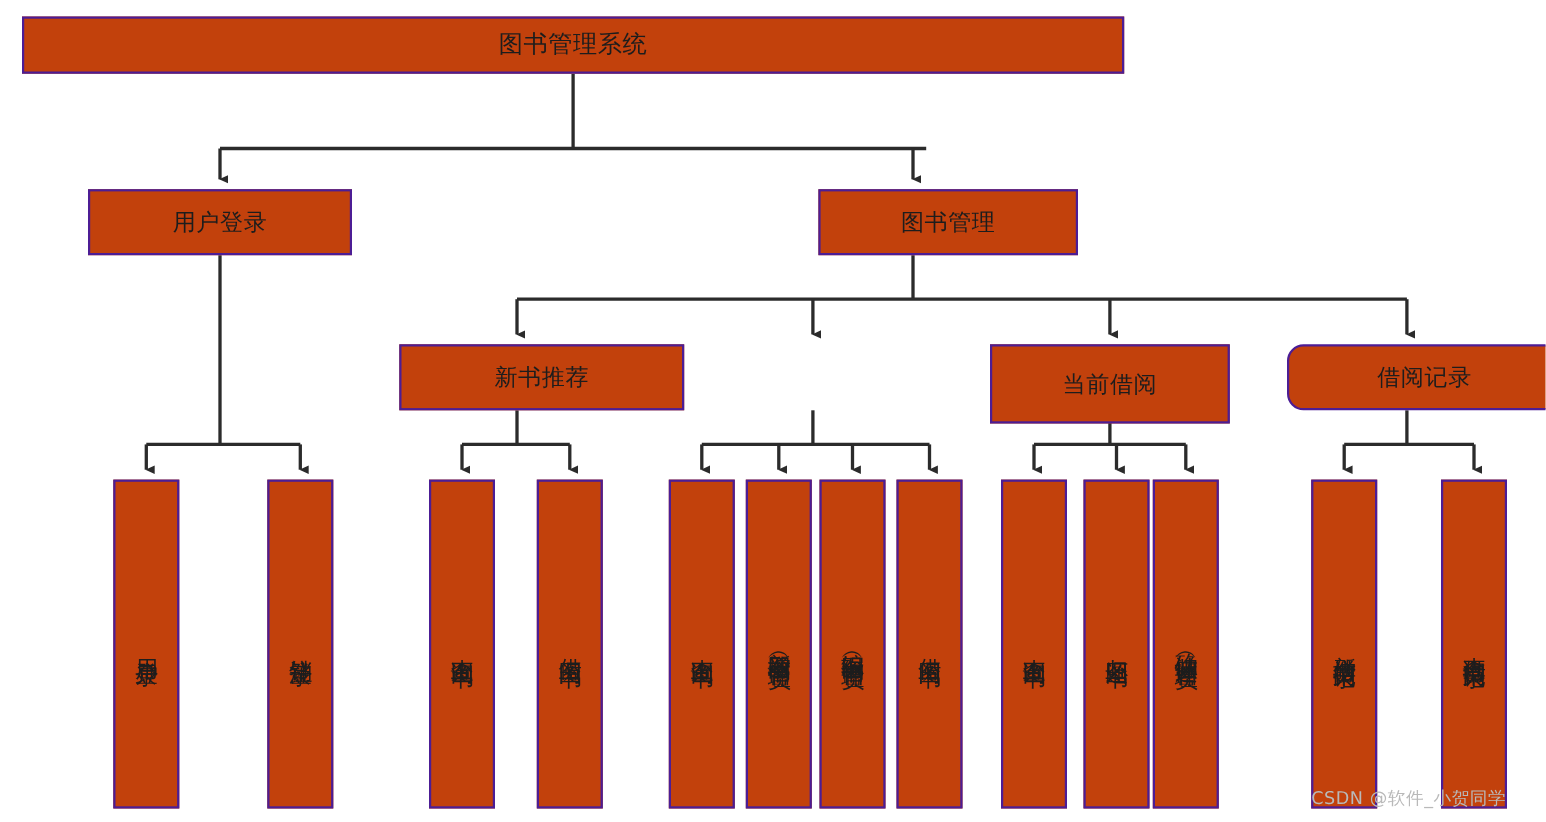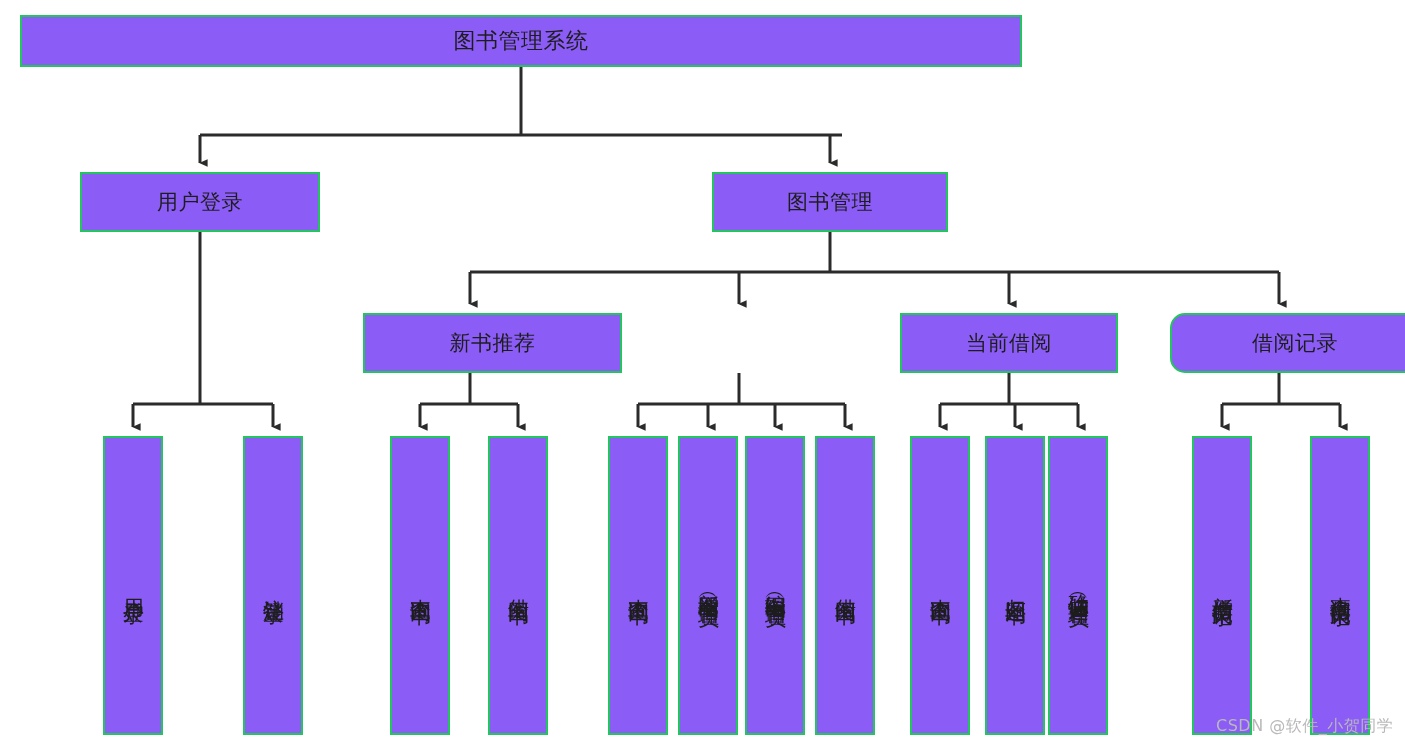--- a/index.html
+++ b/index.html
@@ -23,22 +23,22 @@
     position: absolute;
     left: 0;
     top: 0;
     width: 1405px;
     height: 747px;
     pointer-events: none;
   }
   .node {
     position: absolute;
     box-sizing: border-box;
-    background: #8b5cf6;
-    border: 2px solid #22c55e;
+    background: #c2410c;
+    border: 2px solid #4c1d95;
     display: flex;
     align-items: center;
     justify-content: center;
     overflow: hidden;
   }
   .node .label {
     color: #1d1d1d;
     text-align: center;
     line-height: 1.18;
     white-space: pre;
@@ -55,21 +55,20 @@
     letter-spacing: 2px;
   }
   .node.root .label { font-size: 22px; }
   .watermark {
     position: absolute;
     color: #b9b9b9;
     font-size: 16px;
     letter-spacing: 0.5px;
     white-space: pre;
     font-family: "DejaVu Sans", "Liberation Sans", sans-serif;
-    padding-left: 24px;
   }
 </style>
 </head>
 <body>
 
 <div id="diagram-root">
 
   <svg id="connectors" viewBox="0 0 1405 747" xmlns="http://www.w3.org/2000/svg">
     <defs>
       <marker id="arrowhead" markerWidth="9" markerHeight="9" refX="4.2" refY="7.6" orient="auto" markerUnits="userSpaceOnUse">
@@ -120,28 +119,28 @@
     </g>
   </svg>
 
   <div class="node horizontal root" style="left:20px; top:15px; width:1002px; height:52px;">
     <span class="label">图书管理系统</span>
   </div>
 
   <div class="node horizontal" style="left:80px; top:172px; width:240px; height:60px;">
     <span class="label">用户登录</span>
   </div>
-  <div class="node horizontal" style="left:712px; top:172px; width:236px; height:60px;">
+  <div class="node horizontal" style="left:744px; top:172px; width:236px; height:60px;">
     <span class="label">图书管理</span>
   </div>
 
   <div class="node horizontal" style="left:363px; top:313px; width:259px; height:60px;">
     <span class="label">新书推荐</span>
   </div>
-  <div class="node horizontal" style="left:900px; top:313px; width:218px; height:60px;">
+  <div class="node horizontal" style="left:900px; top:313px; width:218px; height:72px;">
     <span class="label">当前借阅</span>
   </div>
   <div class="node horizontal" style="left:1170px; top:313px; width:250px; height:60px;border-radius:15px;">
     <span class="label">借阅记录</span>
   </div>
 
   <div class="node vertical" style="left:103px; top:436px; width:60px; height:299px;">
     <span class="label">用户登录</span>
   </div>
   <div class="node vertical" style="left:243px; top:436px; width:60px; height:299px;">

